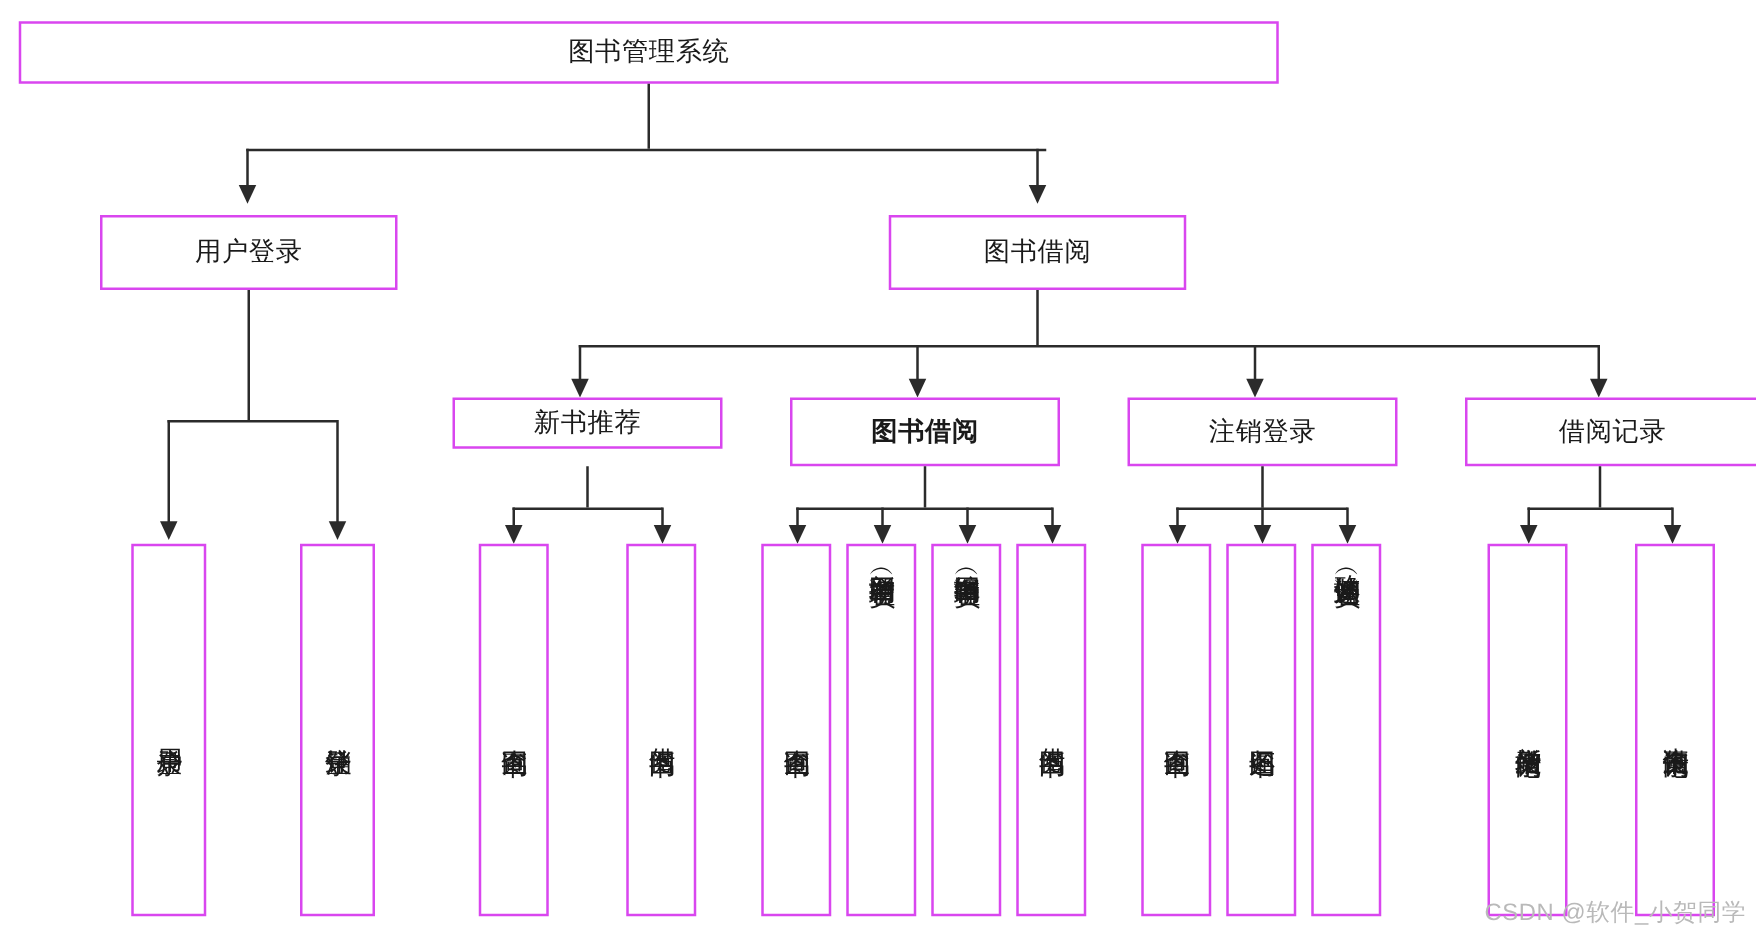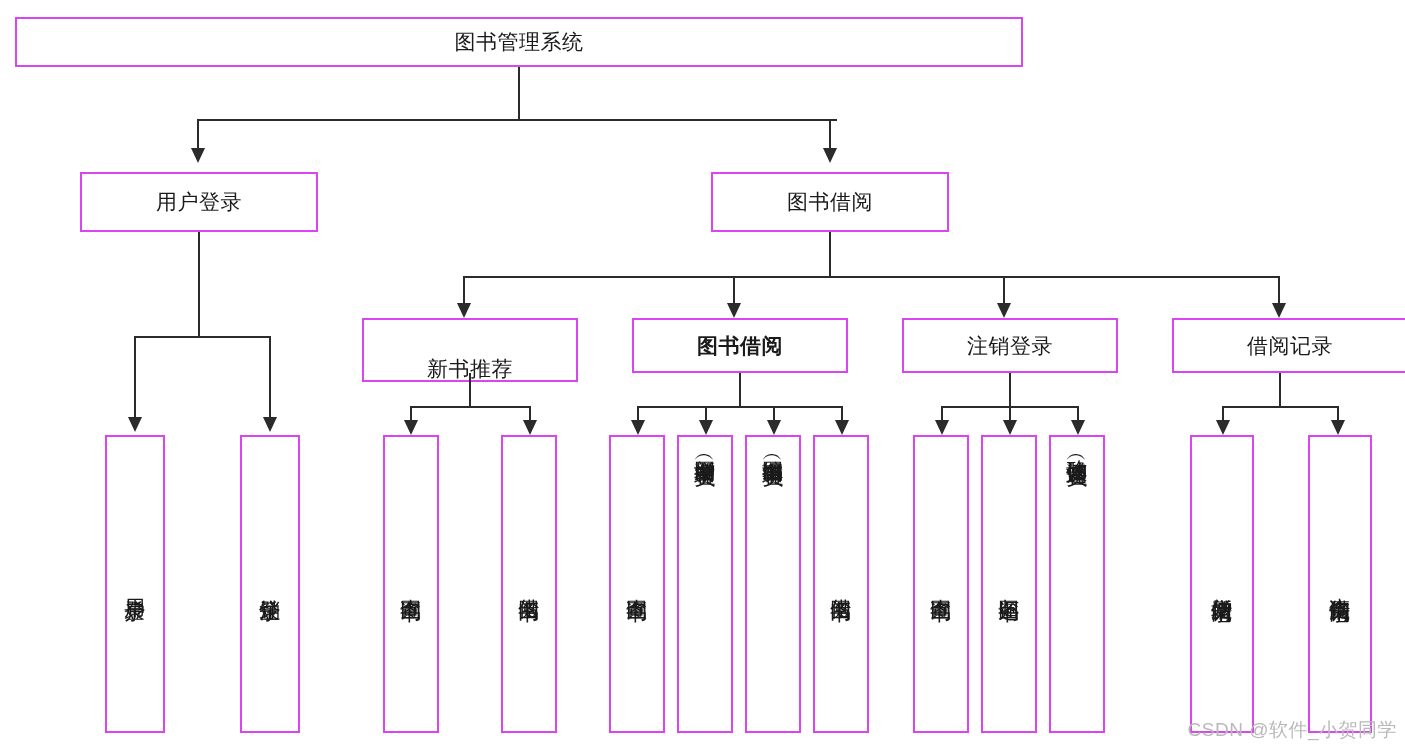--- a/index.html
+++ b/index.html
@@ -119,21 +119,21 @@
   <div class="hline" style="left:463px; top:276px; width:817px;"></div>
   <div class="vline" style="left:463px; top:276px; height:28px;"></div>
   <div class="arrow" style="left:457px; top:303px;"></div>
   <div class="vline" style="left:733px; top:276px; height:28px;"></div>
   <div class="arrow" style="left:727px; top:303px;"></div>
   <div class="vline" style="left:1003px; top:276px; height:28px;"></div>
   <div class="arrow" style="left:997px; top:303px;"></div>
   <div class="vline" style="left:1278px; top:276px; height:28px;"></div>
   <div class="arrow" style="left:1272px; top:303px;"></div>
 
-  <div class="node h" style="left:362px; top:318px; width:216px; height:64px;align-items:flex-end;">
+  <div class="node h" style="left:362px; top:318px; width:216px; height:41px;">
     <span class="label">新书推荐</span>
   </div>
   <div class="node h" style="left:632px; top:318px; width:216px; height:55px;font-weight:bold;">
     <span class="label">图书借阅</span>
   </div>
   <div class="node h" style="left:902px; top:318px; width:216px; height:55px;">
     <span class="label">注销登录</span>
   </div>
   <div class="node h" style="left:1172px; top:318px; width:236px; height:55px;">
     <span class="label">借阅记录</span>

